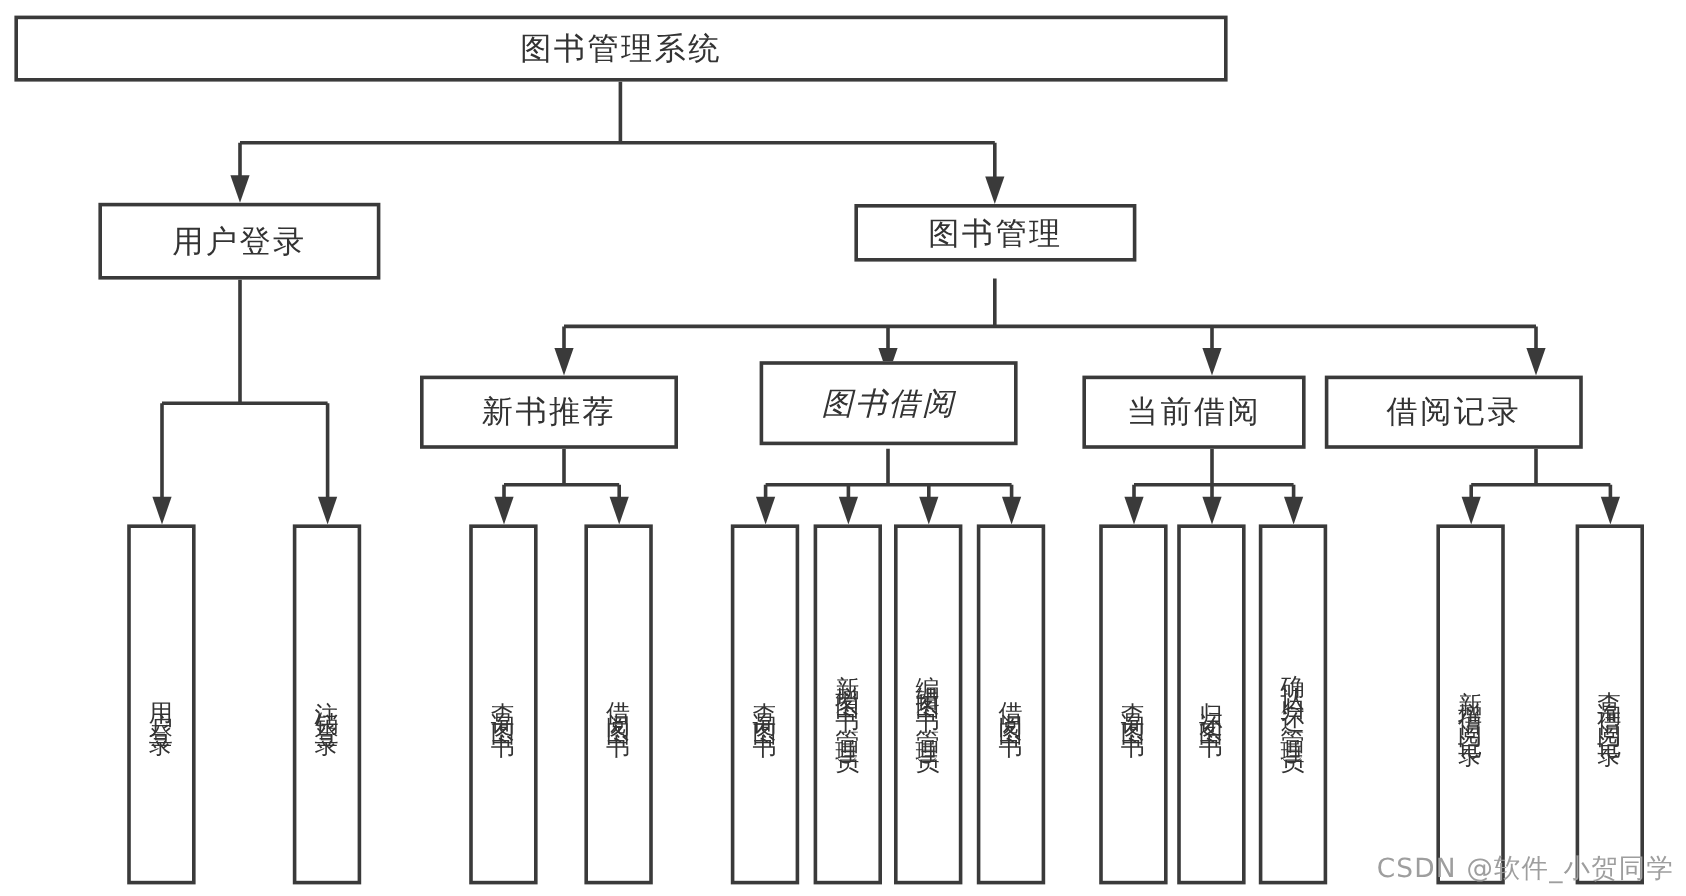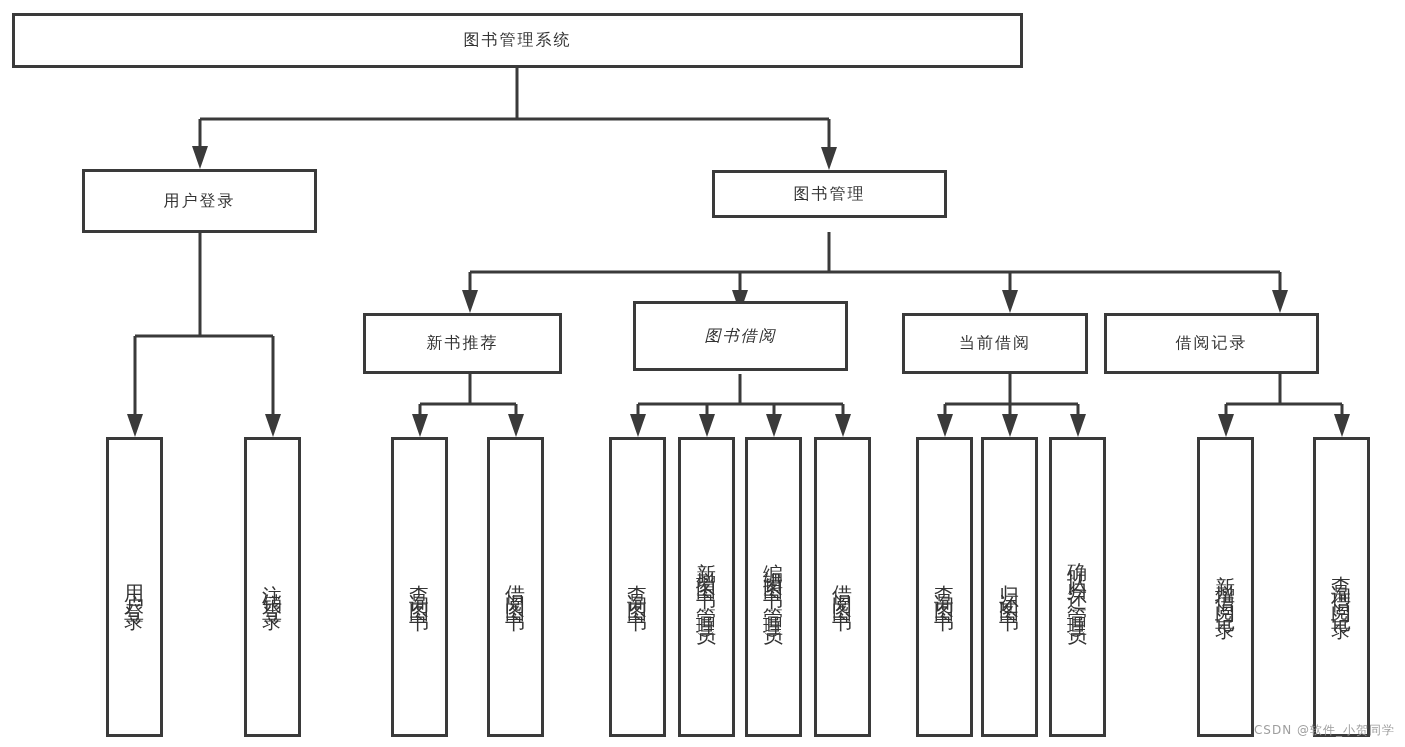--- a/index.html
+++ b/index.html
@@ -20,37 +20,37 @@
     position: absolute;
     box-sizing: border-box;
     border: 3px solid #3a3a3a;
     background: #ffffff;
     display: flex;
     align-items: center;
     justify-content: center;
     color: #333333;
   }
   .hbox .label {
-    font-size: 16px;
+    font-size: 26px;
     letter-spacing: 2px;
     white-space: nowrap;
     text-align: right;
   }
   .vbox .label {
     writing-mode: vertical-rl;
     text-orientation: mixed;
     font-size: 20px;
     letter-spacing: 9px;
     line-height: 1;
   }
   .watermark {
     position: absolute;
     right: 10px;
     bottom: 8px;
-    font-size: 12px;
+    font-size: 22px;
     color: #9e9e9e;
     letter-spacing: 1px;
     white-space: nowrap;
   }
 </style>
 </head>
 <body>
 
 <div class="canvas">
 
@@ -97,21 +97,21 @@
     <span class="label">图书管理系统</span>
   </div>
 
   <div class="box hbox" style="left:82px; top:169px; width:235px; height:64px;">
     <span class="label">用户登录</span>
   </div>
   <div class="box hbox" style="left:712px; top:170px; width:235px; height:48px;">
     <span class="label">图书管理</span>
   </div>
 
-  <div class="box hbox" style="left:363px; top:313px; width:199px; height:61px;">
+  <div class="box hbox" style="left:350px; top:313px; width:215px; height:61px;">
     <span class="label">新书推荐</span>
   </div>
   <div class="box hbox" style="left:633px; top:301px; width:215px; height:70px;font-style:italic;">
     <span class="label">图书借阅</span>
   </div>
   <div class="box hbox" style="left:902px; top:313px; width:186px; height:61px;">
     <span class="label">当前借阅</span>
   </div>
   <div class="box hbox" style="left:1104px; top:313px; width:215px; height:61px;">
     <span class="label">借阅记录</span>

